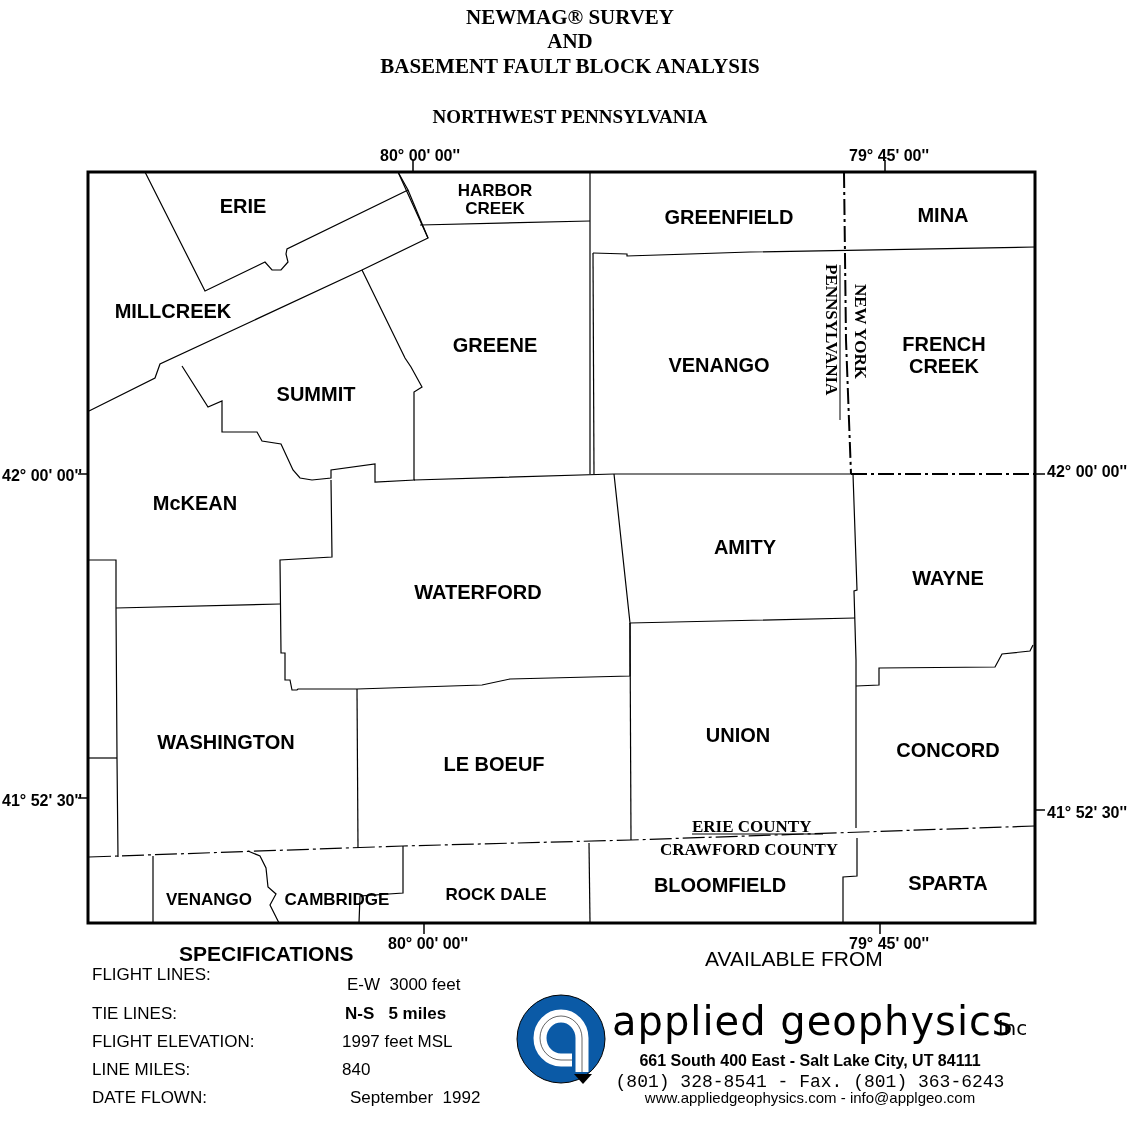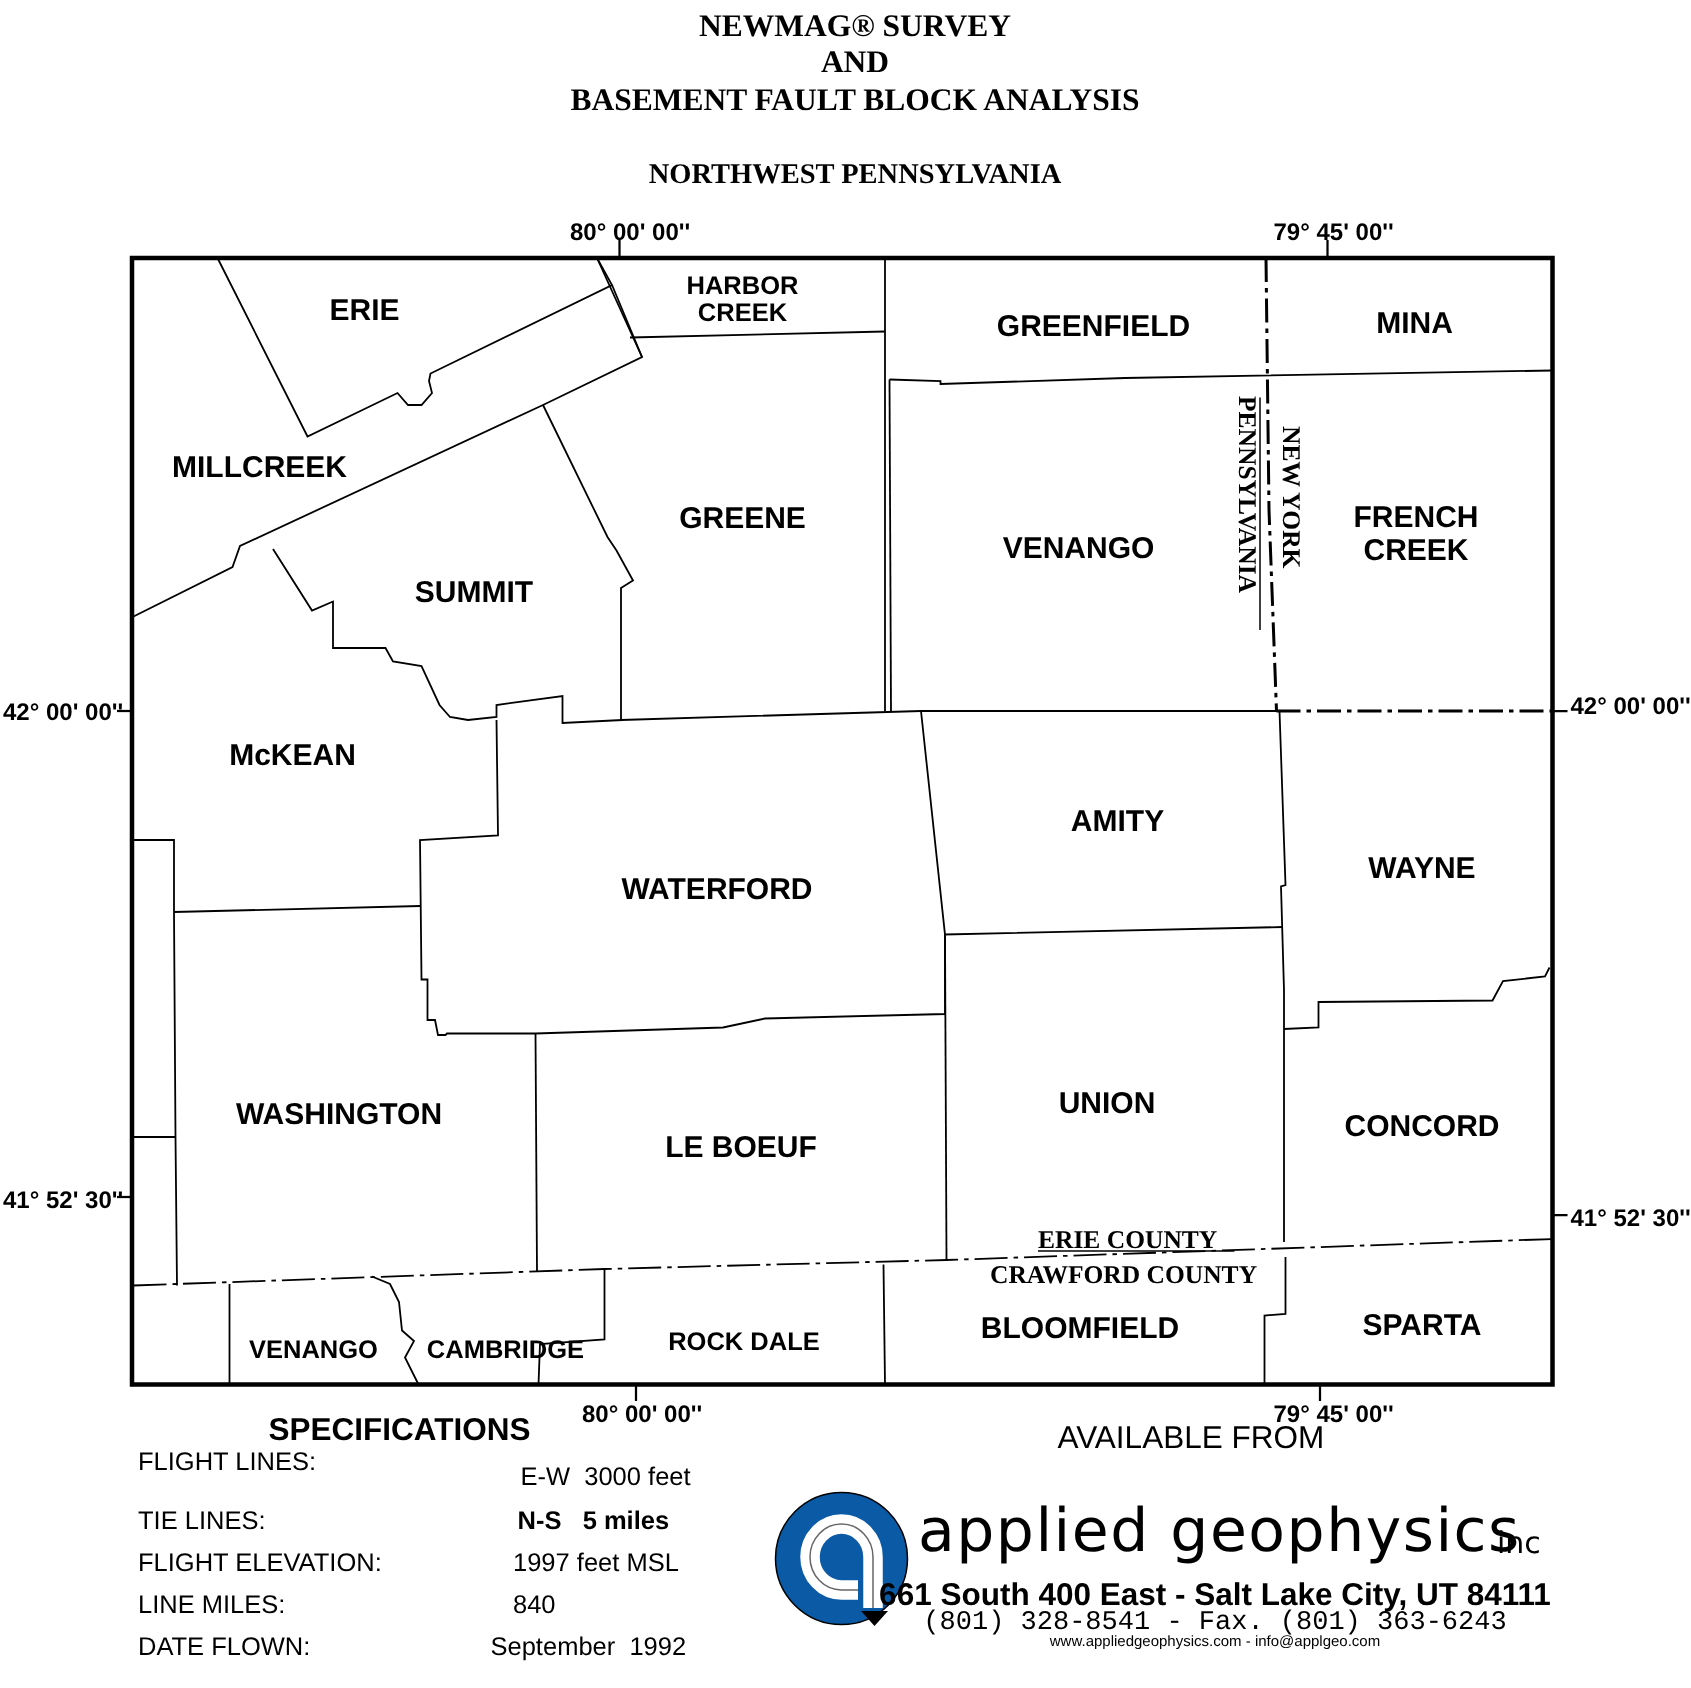--- a/index.html
+++ b/index.html
@@ -137,26 +137,26 @@
 <div class="spec-head">SPECIFICATIONS</div>
 <div class="spec-row" style="top:965px;">FLIGHT LINES:</div>
 <div class="spec-val" style="left:302px; top:975px; white-space:pre;">E-W  3000 feet</div>
 <div class="spec-row" style="top:1004px;">TIE LINES:</div>
 <div class="spec-val" style="left:300px; top:1004px; white-space:pre;font-weight:bold;">N-S   5 miles</div>
 <div class="spec-row" style="top:1032px;">FLIGHT ELEVATION:</div>
 <div class="spec-val" style="left:297px; top:1032px;">1997 feet MSL</div>
 <div class="spec-row" style="top:1060px;">LINE MILES:</div>
 <div class="spec-val" style="left:297px; top:1060px;">840</div>
 <div class="spec-row" style="top:1088px;">DATE FLOWN:</div>
-<div class="spec-val" style="left:282px; top:1088px; white-space:pre;">September  1992</div>
+<div class="spec-val" style="left:305px; top:1088px; white-space:pre;">September  1992</div>
 
 <div class="avail">AVAILABLE FROM</div>
 <svg style="position:absolute; left:516px; top:994px;" width="92" height="92" viewBox="0 0 92 92">
   <circle cx="45" cy="45" r="44" fill="#0b5aa6" stroke="#000" stroke-width="1"></circle>
   <path d="M66,78 L66,44 A21,22 0 1 0 45,66 L56,66" fill="none" stroke="#fff" stroke-width="13"></path>
   <path d="M66,78 L66,44 A21,22 0 1 0 45,66 L56,66" fill="none" stroke="#000" stroke-width="1" opacity="0.6"></path>
   <polygon points="58,80 76,80 67,90" fill="#000"></polygon>
 </svg>
 <div class="brand">applied geophysics</div>
 <div class="brand-inc">inc</div>
-<div class="addr" style="top:1052px; font-weight:bold; font-size:21px;">661 South 400 East - Salt Lake City, UT  84111</div>
+<div class="addr" style="top:1052px; font-weight:bold; font-size:16px;">661 South 400 East - Salt Lake City, UT  84111</div>
 <div class="addr" style="top:1072px; font-size:18px;font-family:Liberation Mono, monospace;">(801) 328-8541 - Fax. (801) 363-6243</div>
-<div class="addr" style="top:1089px; font-size:10px;">www.appliedgeophysics.com - info@applgeo.com</div>
+<div class="addr" style="top:1089px; font-size:15px;">www.appliedgeophysics.com - info@applgeo.com</div>
 
 </body></html>

